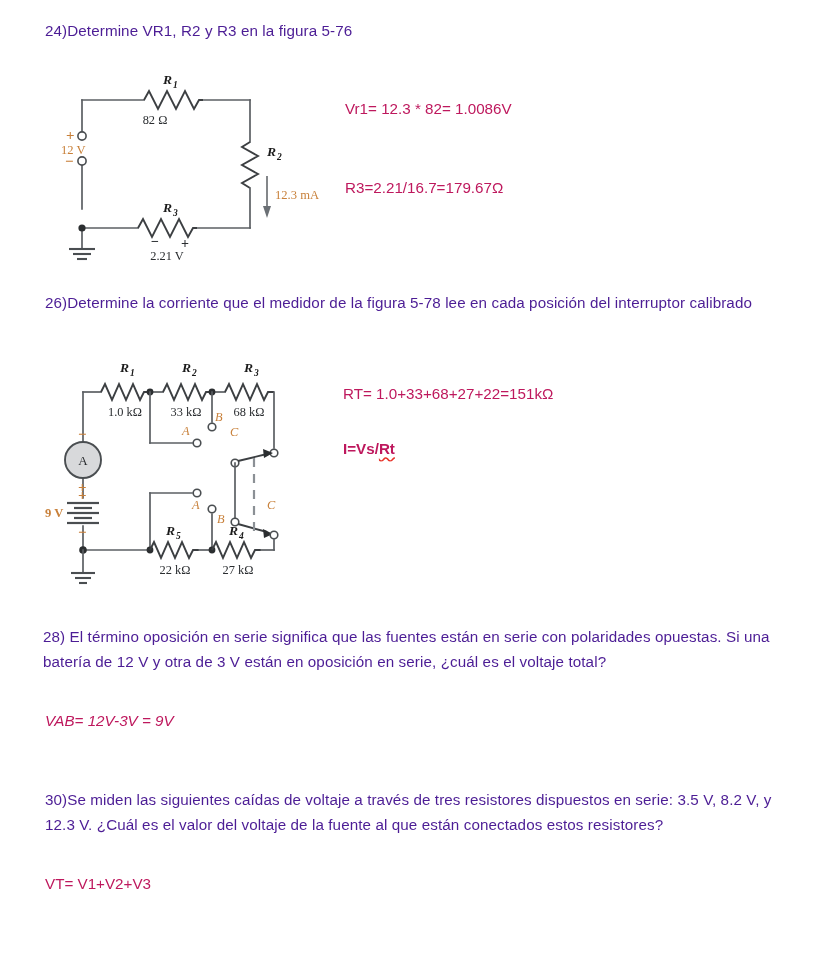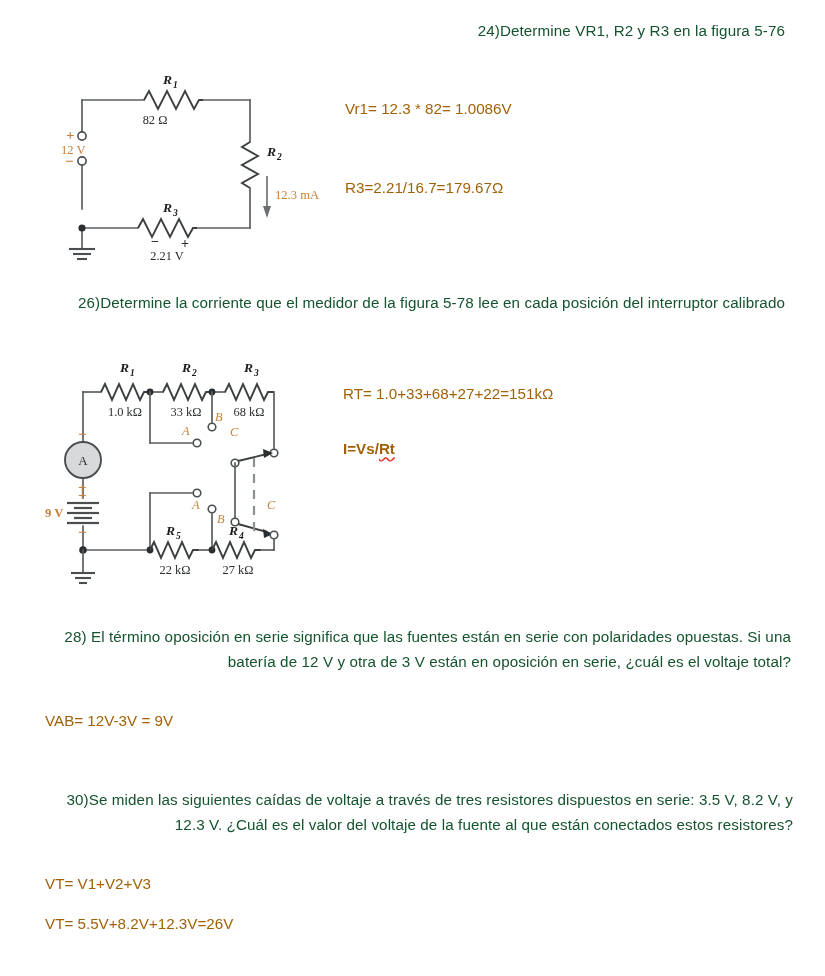--- a/index.html
+++ b/index.html
@@ -18,29 +18,28 @@
   .page {
     position: absolute;
     left: 0; top: 0;
     width: 825px;
     height: 976px;
   }
   .qtext {
     position: absolute;
     font-size: 15.2px;
     line-height: 25px;
-    color: #14532d;
+    color: #4c1d95;
     letter-spacing: 0.1px;
-    text-align: right;
   }
   .answer {
     position: absolute;
     font-size: 15.2px;
     line-height: 25px;
-    color: #a16207;
+    color: #be185d;
     white-space: nowrap;
   }
   .answer .misspell {
     
     text-decoration: underline wavy #e8342a;
     text-decoration-skip-ink: none;
     text-underline-offset: 2px;
   }
   .figure {
     position: absolute;
@@ -298,19 +297,18 @@
       <text class="sign" x="33" y="150">+</text>
       <text class="sign" x="33" y="187">−</text>
       <text class="lbl-accent-b" x="0" y="167">9 V</text>
     </svg>
   </div>
 
   <div class="answer" style="left:343px; top:381px;">RT= 1.0+33+68+27+22=151kΩ</div>
   <div class="answer" style="left:343px; top:436px;font-weight:bold;"><span>I=Vs/</span><span class="misspell">Rt</span></div>
 
   <div class="qtext" style="left:43px; top:624px; width:748px;">28) El término oposición en serie significa que las fuentes están en serie con polaridades opuestas. Si una batería de 12 V y otra de 3 V están en oposición en serie, ¿cuál es el voltaje total?</div>
-  <div class="answer" style="left:45px; top:708px;">VAB= 12V-3V = 9V</div>
+  <div class="answer" style="left:45px; top:708px;font-style:italic;">VAB= 12V-3V = 9V</div>
 
   <div class="qtext" style="left:45px; top:787px; width:748px;">30)Se miden las siguientes caídas de voltaje a través de tres resistores dispuestos en serie: 3.5 V, 8.2 V, y 12.3 V. ¿Cuál es el valor del voltaje de la fuente al que están conectados estos resistores?</div>
   <div class="answer" style="left:45px; top:871px;">VT= V1+V2+V3</div>
-  <div class="answer" style="left:45px; top:911px;">VT= 5.5V+8.2V+12.3V=26V</div>
 
 </div>
 
 </body></html>

